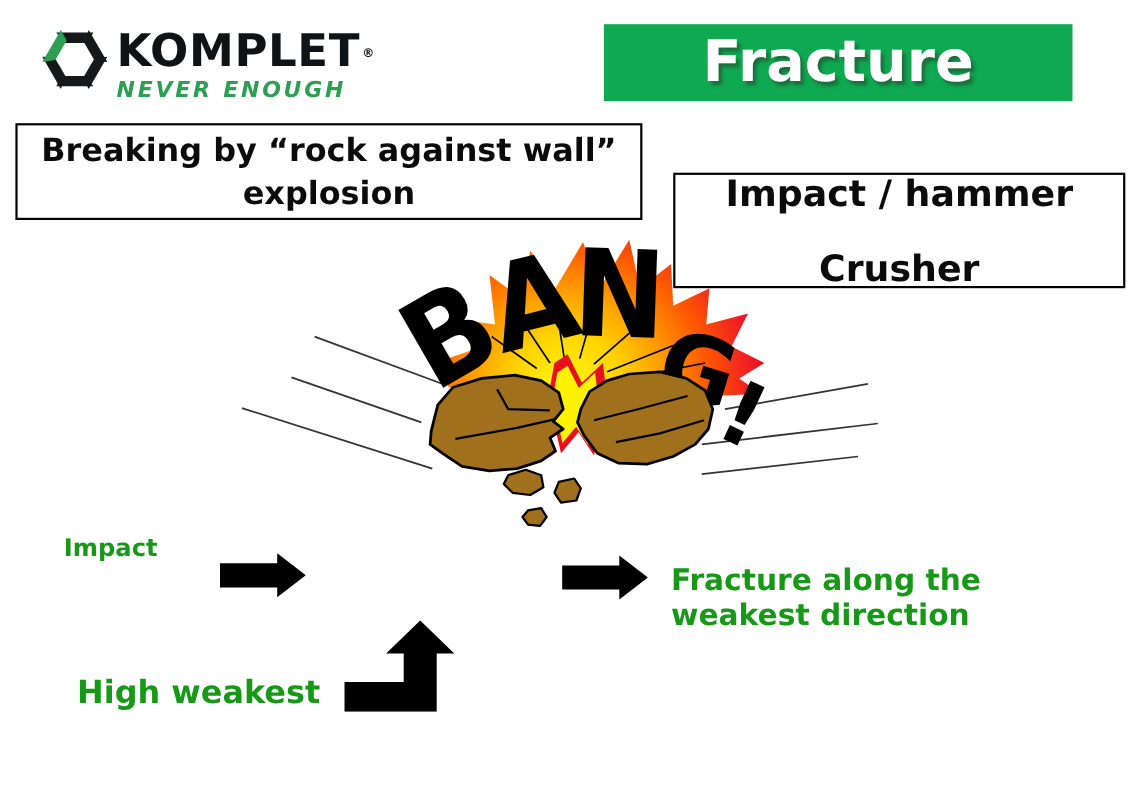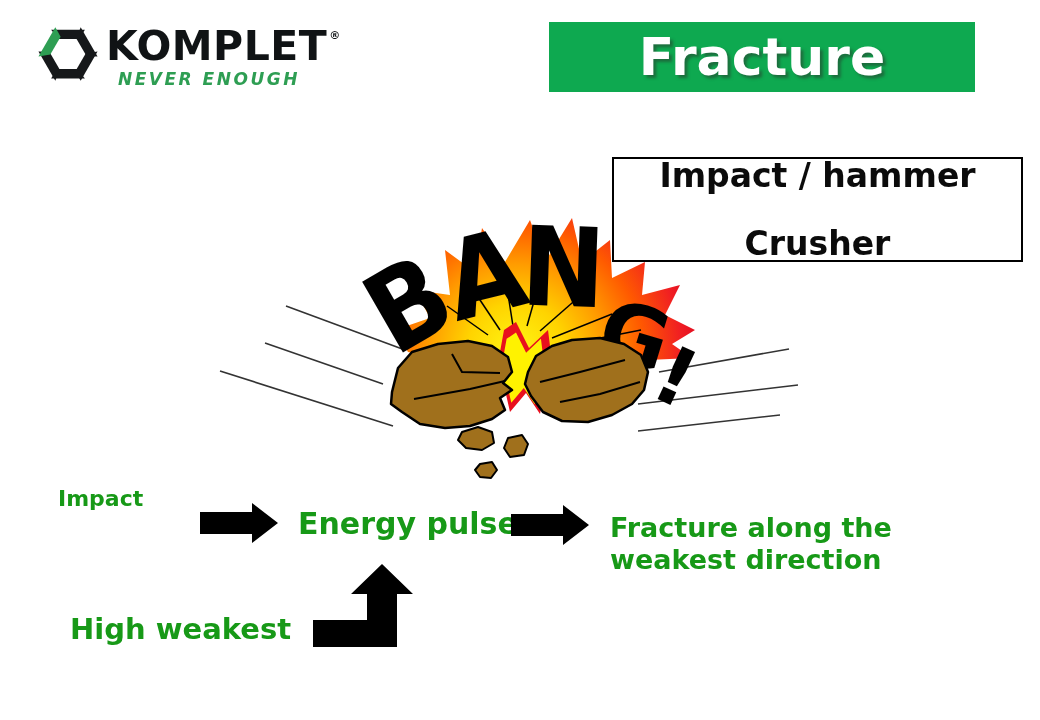--- a/index.html
+++ b/index.html
@@ -4,23 +4,23 @@
 <style>
   html,body{margin:0;padding:0;background:#fff;}
   .slide{
     position:relative;width:1040px;height:720px;background:#ffffff;overflow:hidden;
     font-family:"DejaVu Sans","Liberation Sans",sans-serif;
   }
   
   .logo{position:absolute;left:38px;top:24px;display:flex;align-items:flex-start;gap:8px;}
   .logo-mark{width:60px;height:60px;flex:0 0 auto;}
   .logo-text{display:flex;flex-direction:column;margin-top:2px;}
-  .logo-word{font-size:41px;font-weight:bold;color:#101315;letter-spacing:0.5px;line-height:1;display:flex;align-items:flex-start;}
+  .logo-word{font-size:41px;font-weight:bold;color:#101315;letter-spacing:0.5px;line-height:1;display:flex;align-items:center;}
   .logo-reg{font-size:11px;font-weight:bold;margin-top:4px;margin-left:2px;}
-  .logo-tagline{font-size:17px;font-weight:bold;font-style:italic;color:var(--logo-green);letter-spacing:2.5px;margin-top:2px;margin-left:12px;}
+  .logo-tagline{font-size:20px;font-weight:bold;font-style:italic;color:var(--logo-green);letter-spacing:2.5px;margin-top:2px;margin-left:0;}
   
   .banner{
     position:absolute;left:549px;top:22px;width:426px;height:70px;
     background:var(--banner-green);display:flex;align-items:center;justify-content:center;
   }
   .banner-title{
     color:#ffffff;font-size:52px;font-weight:bold;line-height:1;
     text-shadow:3px 3px 3px rgba(40,60,45,0.55);
   }
   
@@ -65,20 +65,24 @@
         <span class="logo-reg">®</span>
       </div>
       <div class="logo-tagline">NEVER ENOUGH</div>
     </div>
   </div>
 
   <div class="banner">
     <span class="banner-title">Fracture</span>
   </div>
 
+  <div class="callout box-breaking">
+    <div>Breaking by “rock against wall”</div>
+    <div>explosion</div>
+  </div>
 
   <div class="callout box-crusher">
     <div>Impact / hammer</div>
     <div>Crusher</div>
   </div>
 
   <svg class="art" viewBox="0 0 1040 720">
     <defs>
       <radialGradient id="flameGrad" gradientUnits="userSpaceOnUse" cx="516" cy="352" r="195">
         <stop offset="0" stop-color="#FFF714"></stop>
@@ -155,21 +159,20 @@
       <polyline points="560,402 600,394 640,382"></polyline>
     </g>
   </svg>
 
   <div class="flow-label lbl-impact">Impact</div>
 
   <svg class="flow-arrow arrow1" width="78" height="40" viewBox="0 0 78 40">
     <polygon style="fill:var(--arrow-black)" points="0,9 52,9 52,0 78,20 52,40 52,31 0,31"></polygon>
   </svg>
 
-  <div class="flow-label lbl-energy">Energy pulse</div>
 
   <svg class="flow-arrow arrow2" width="78" height="40" viewBox="0 0 78 40">
     <polygon style="fill:var(--arrow-black)" points="0,9 52,9 52,0 78,20 52,40 52,31 0,31"></polygon>
   </svg>
 
   <div class="flow-label lbl-fracture">Fracture along the weakest direction</div>
 
   <svg class="flow-arrow arrow-bent" width="100" height="83" viewBox="0 0 100 83">
     <polygon style="fill:var(--arrow-black)" points="0,56 54,56 54,30 38,30 69,0 100,30 84,30 84,83 0,83"></polygon>
   </svg>

